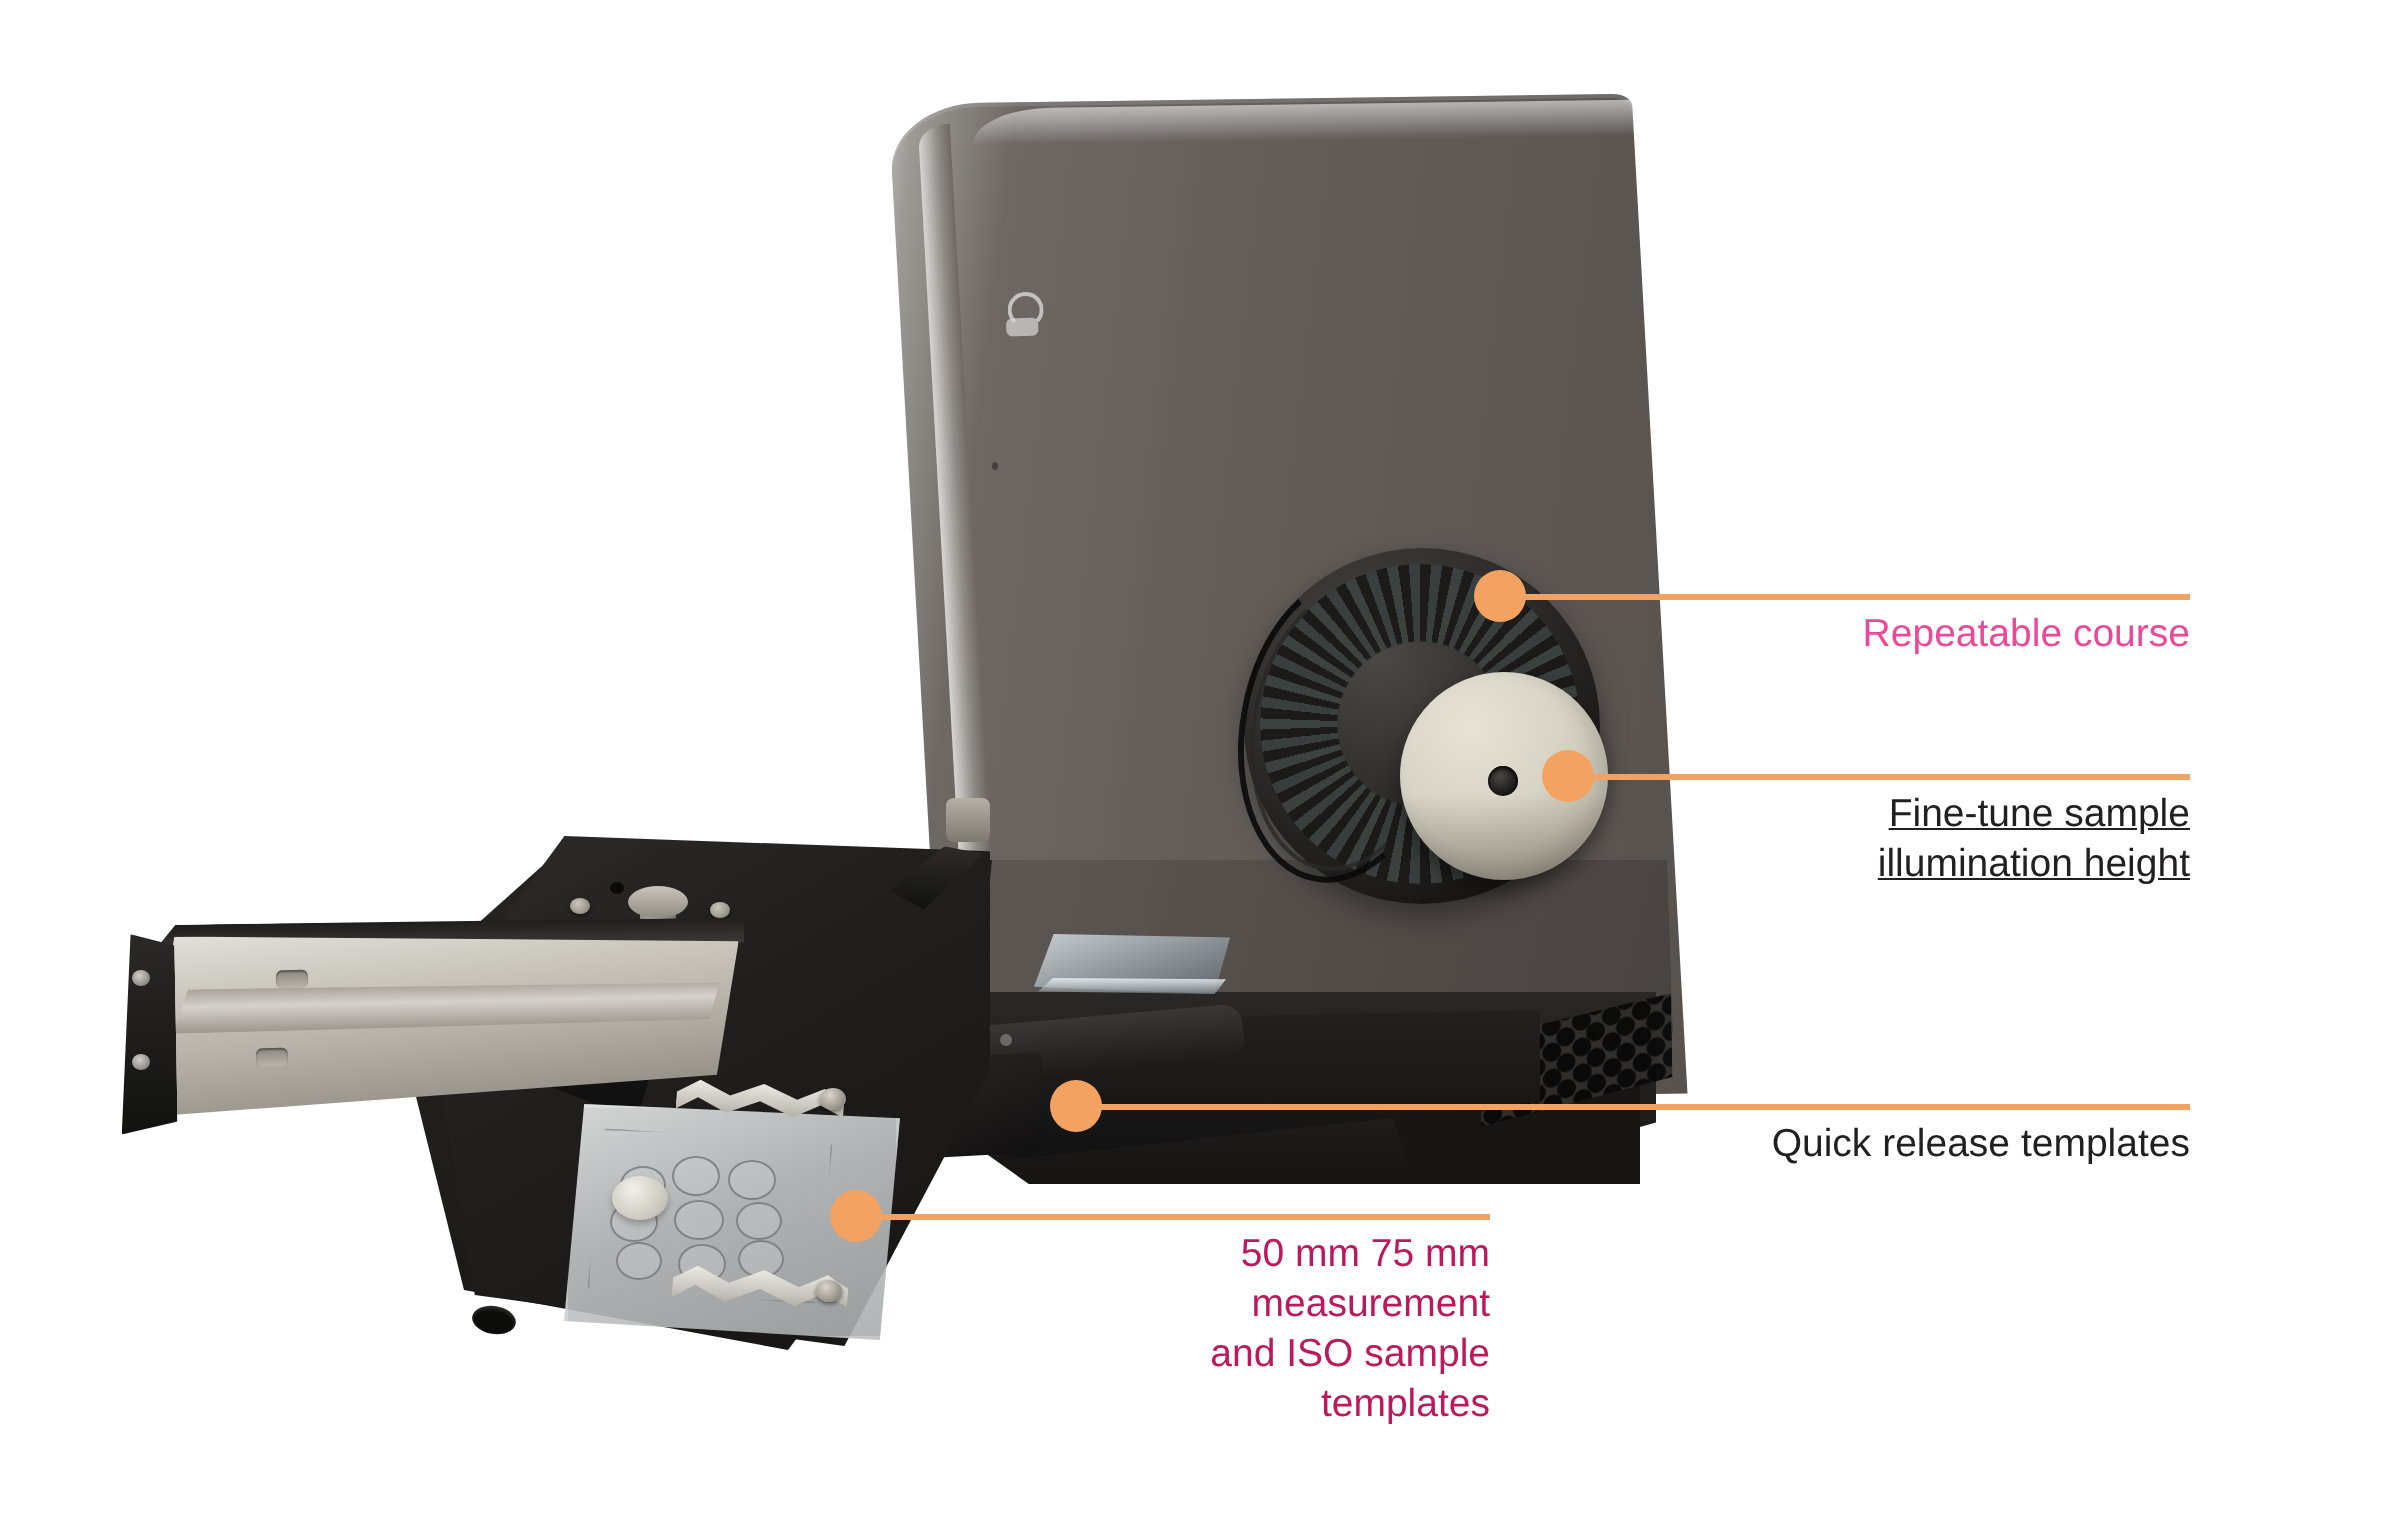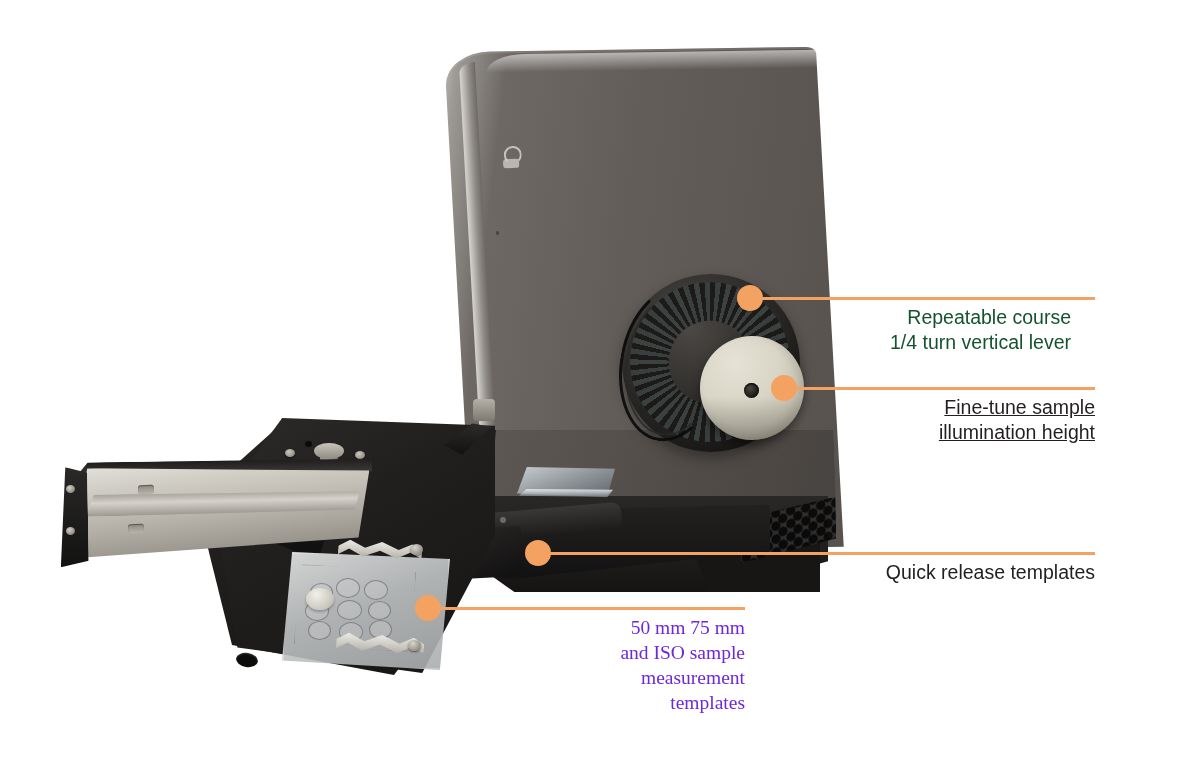--- a/index.html
+++ b/index.html
@@ -439,38 +439,37 @@
 
     <div class="clip clip-top"></div>
     <div class="clip clip-bot"></div>
     <div class="clip-screw cs1"></div>
     <div class="clip-screw cs2"></div>
   </div>
 
   <div id="callout-layer">
       <div class="leader" style="left: 750px; top: 297px; width: 345px; background: rgb(244, 162, 97);"></div>
       <div class="dot" style="left: 737px; top: 285px; width: 26px; height: 26px; background: rgb(244, 162, 97);"></div>
-      <div class="callout right" style="left: 842px; top: 305px; width: 229px; color: #14532d;">
+      <div class="callout right" style="left: 866px; top: 305px; width: 229px; color: #ec4899;">
         <div>Repeatable course</div>
-        <div>1/4 turn vertical lever</div>
       </div>
       <div class="leader" style="left: 784px; top: 387px; width: 311px; background: rgb(244, 162, 97);"></div>
       <div class="dot" style="left: 771px; top: 375px; width: 26px; height: 26px; background: rgb(244, 162, 97);"></div>
       <div class="callout right" style="left: 866px; top: 395px; width: 229px; color: rgb(35, 31, 32); text-decoration: underline;">
         <div>Fine-tune sample</div>
         <div>illumination height</div>
       </div>
       <div class="leader" style="left: 538px; top: 552px; width: 557px; background: rgb(244, 162, 97);"></div>
       <div class="dot" style="left: 525px; top: 540px; width: 26px; height: 26px; background: rgb(244, 162, 97);"></div>
       <div class="callout right" style="left: 830px; top: 560px; width: 265px; color: rgb(35, 31, 32);">
         <div>Quick release templates</div>
       </div>
       <div class="leader" style="left: 428px; top: 607px; width: 317px; background: rgb(244, 162, 97);"></div>
       <div class="dot" style="left: 415px; top: 595px; width: 26px; height: 26px; background: rgb(244, 162, 97);"></div>
-      <div class="callout right" style="left: 575px; top: 615px; width: 170px; color: #6d28d9; font-family: Liberation Serif, serif;">
+      <div class="callout right" style="left: 575px; top: 615px; width: 170px; color: #be185d;">
         <div>50 mm 75 mm</div>
+        <div>measurement</div>
         <div>and ISO sample</div>
-        <div>measurement</div>
         <div>templates</div>
       </div>
     </div>
 
 </div>
 
 </body></html>

